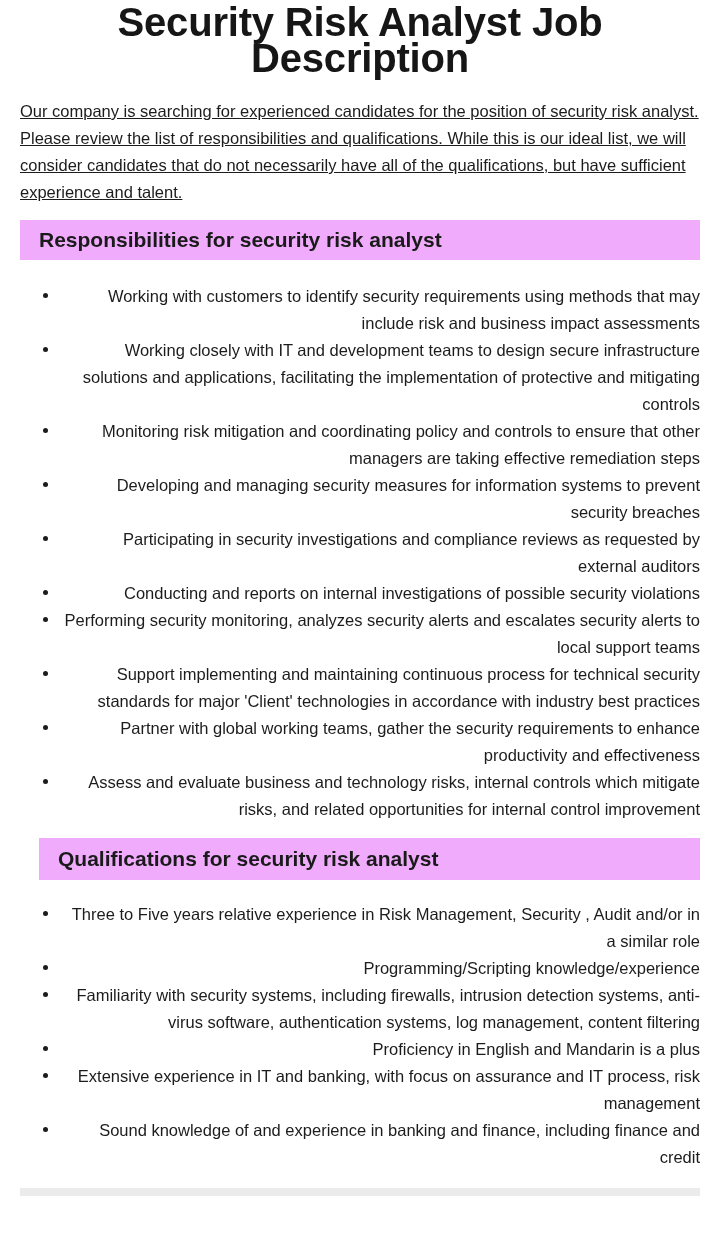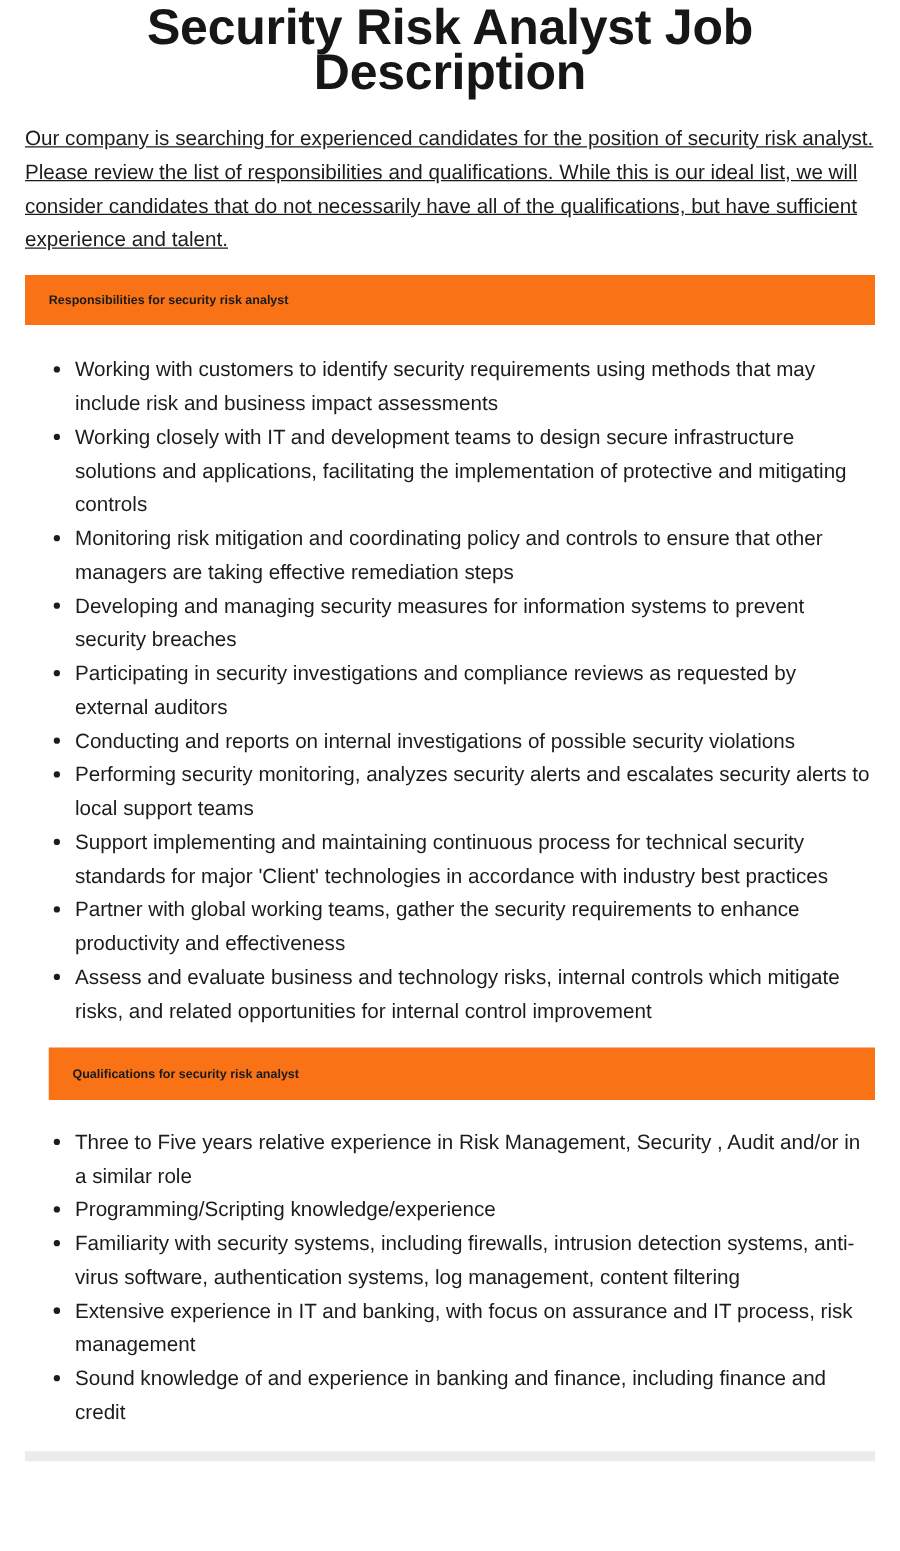--- a/index.html
+++ b/index.html
@@ -31,39 +31,40 @@
   }
   .intro {
     margin: 22px 0 0 0;
     font-size: 16.5px;
     line-height: 27px;
     text-decoration: underline;
   }
   .section-heading {
     margin-top: 14px;
     height: 40px;
-    background: #f97316;
+    background: #f0abfc;
     display: flex;
     align-items: center;
     padding-left: 19px;
-    font-size: 10px;
+    font-size: 21px;
     font-weight: bold;
     color: #1a1a1a;
   }
   .section-heading.qualifications {
     margin-top: 15px;
     height: 42px;
     margin-left: 19px;
   }
   ul.item-list {
     margin: 23px 0 0 0;
     padding: 0 0 0 40px;
     list-style: none;
     font-size: 16.5px;
     line-height: 27px;
+    text-align: right;
   }
   ul.item-list.qual {
     margin-top: 21px;
   }
   ul.item-list li {
     position: relative;
     margin: 0;
   }
   ul.item-list li .bullet-dot {
     position: absolute;
@@ -107,20 +108,20 @@
   </ul>
 
   <div class="section-heading qualifications">
     <span>Qualifications for security risk analyst</span>
   </div>
 
   <ul class="item-list qual">
     <li><span class="bullet-dot"></span><span>Three to Five years relative experience in Risk Management, Security , Audit and/or in a similar role</span></li>
     <li><span class="bullet-dot"></span><span>Programming/Scripting knowledge/experience</span></li>
     <li><span class="bullet-dot"></span><span>Familiarity with security systems, including firewalls, intrusion detection systems, anti-virus software, authentication systems, log management, content filtering</span></li>
-    <li><span class="bullet-dot"></span></li>
+    <li><span class="bullet-dot"></span><span>Proficiency in English and Mandarin is a plus</span></li>
     <li><span class="bullet-dot"></span><span>Extensive experience in IT and banking, with focus on assurance and IT process, risk management</span></li>
     <li><span class="bullet-dot"></span><span>Sound knowledge of and experience in banking and finance, including finance and credit</span></li>
   </ul>
 
   <div class="cutoff-band"></div>
 
 </div>
 
 </body></html>

